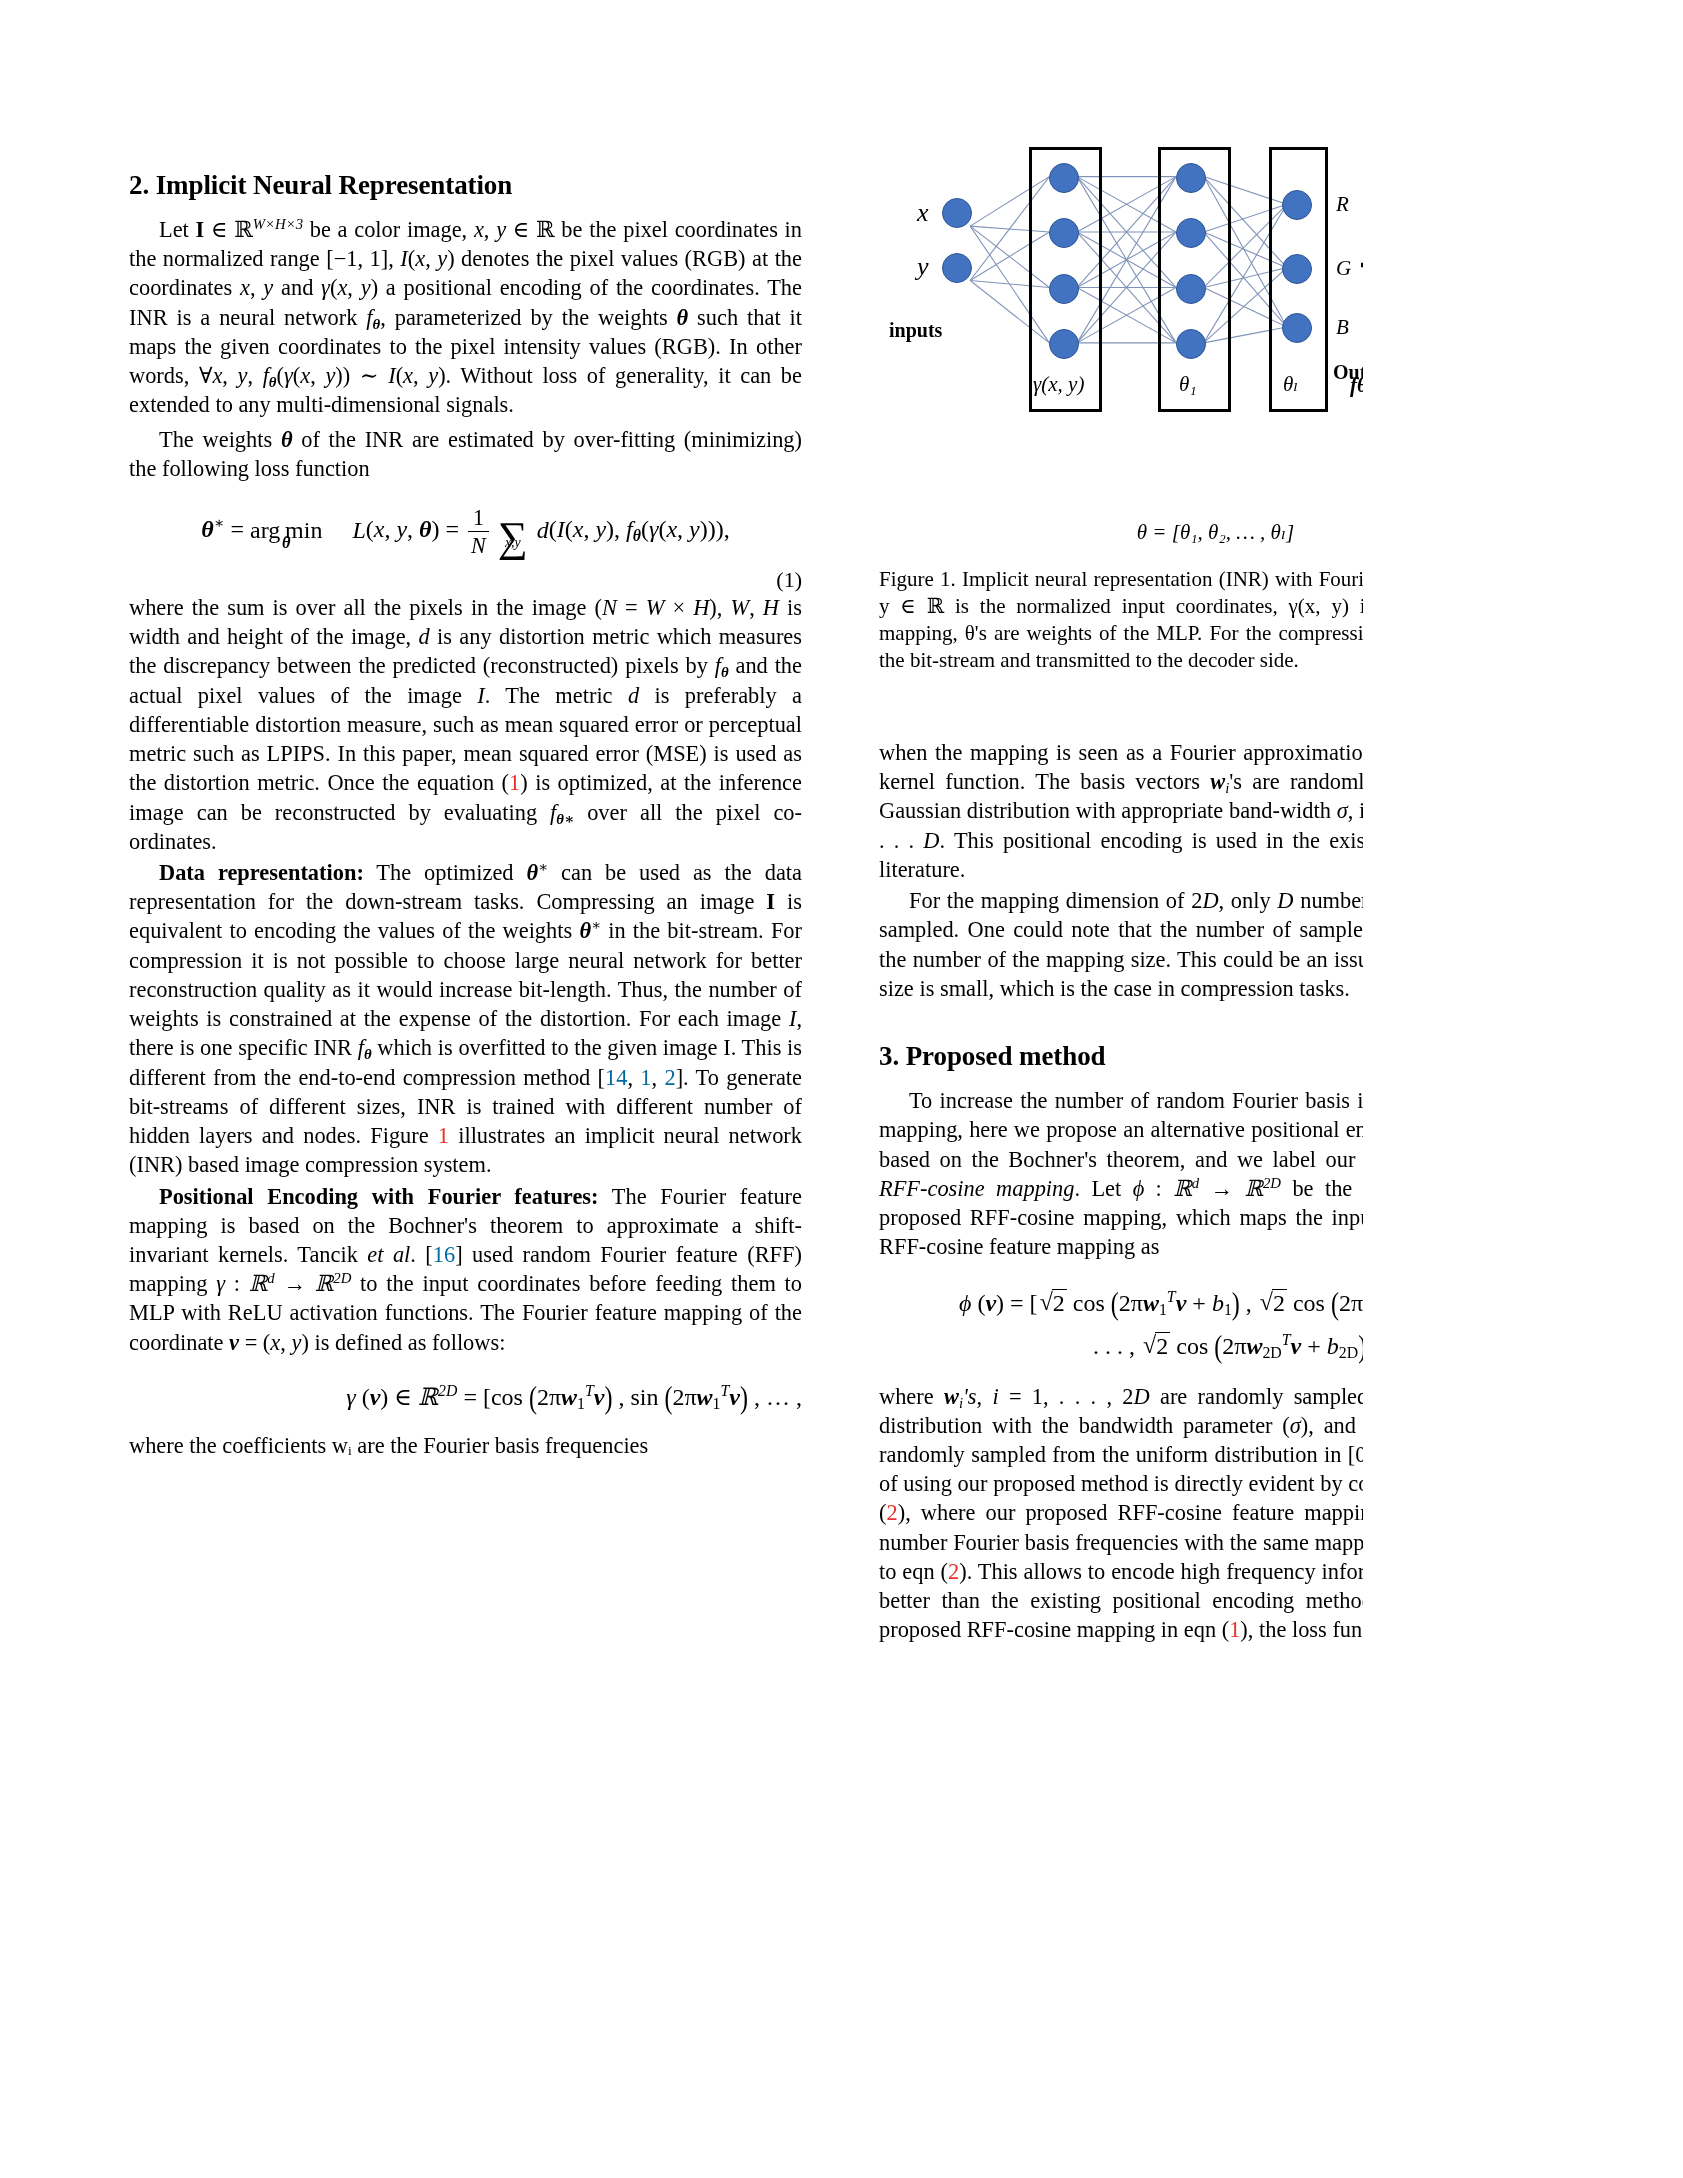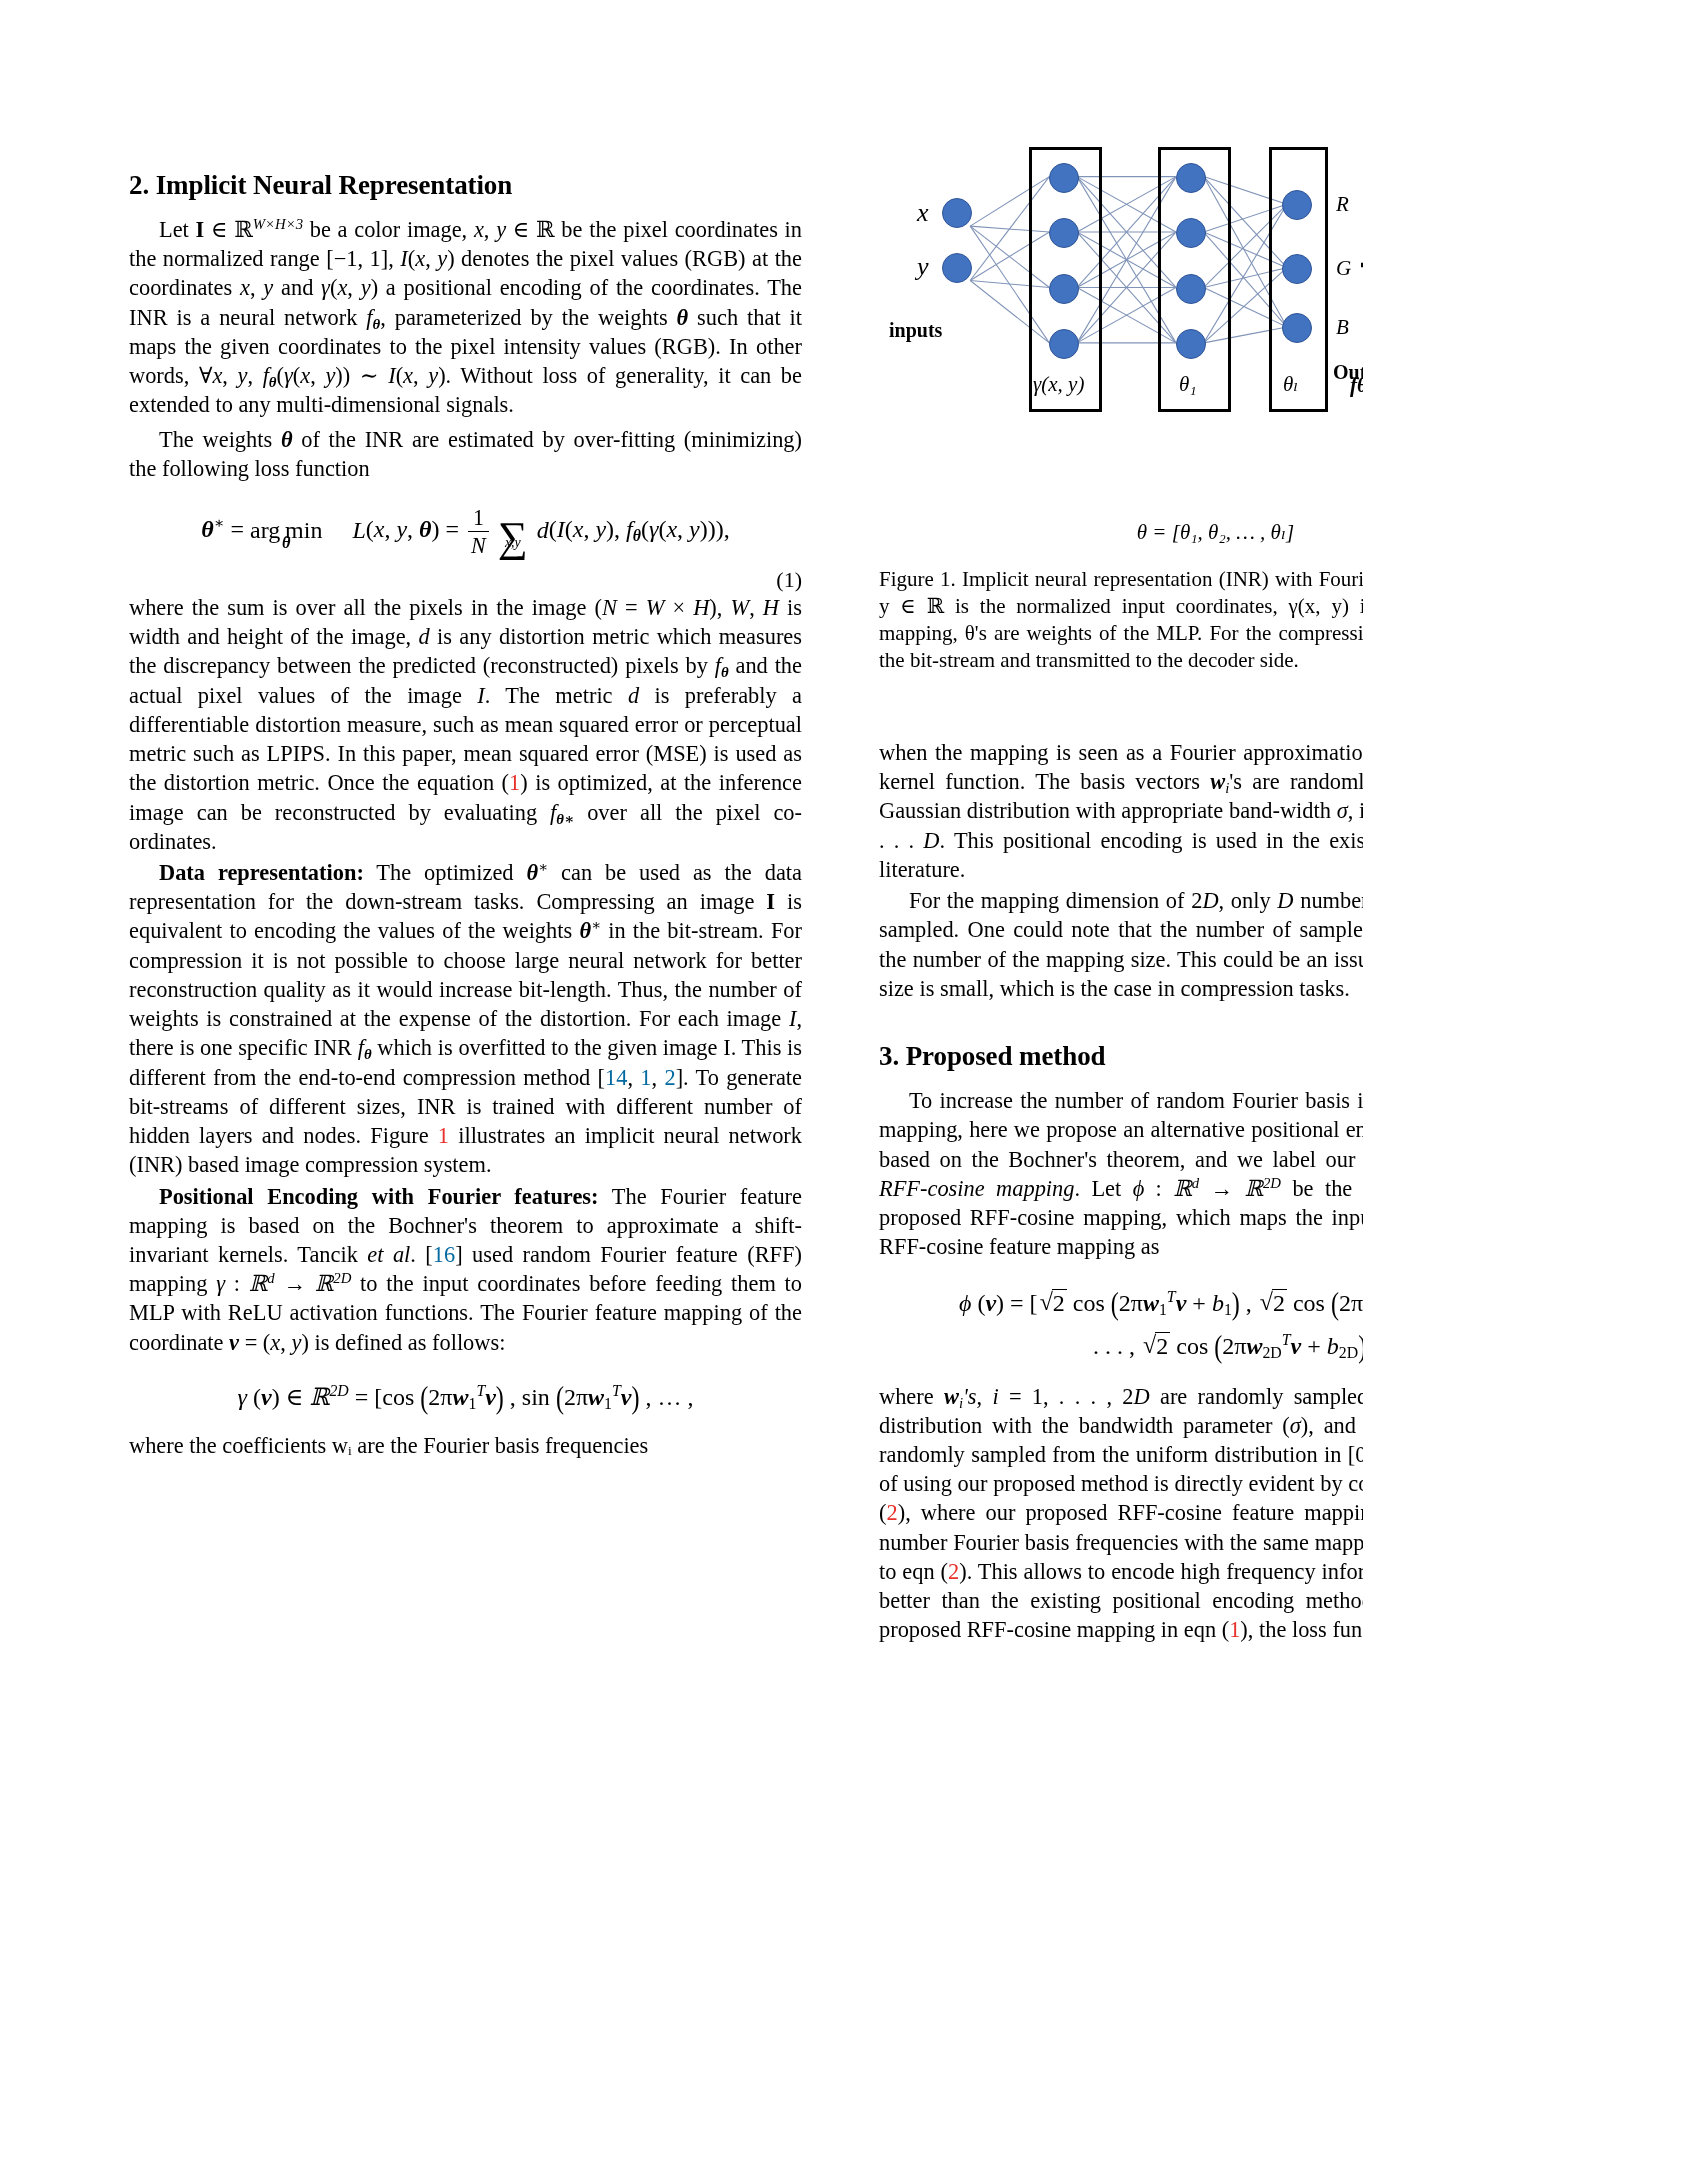--- a/index.html
+++ b/index.html
@@ -147,21 +147,21 @@
       The Fourier feature mapping is based on the Bochner's theorem to approximate a shift-invariant kernels. Tancik
       <span class="mi">et al</span>. [<span class="green">16</span>]
       used random Fourier feature (RFF) mapping <span class="mi">γ</span> :
       <span class="mi" style="font-family:'DejaVu Serif',serif;">ℝ</span><sup class="s">d</sup> →
       <span class="mi" style="font-family:'DejaVu Serif',serif;">ℝ</span><sup class="s">2D</sup>
       to the input coordinates before feeding them to MLP with ReLU activation functions. The Fourier feature mapping of the coordinate
       <span class="mb">v</span> = (<span class="mi">x</span>, <span class="mi">y</span>) is defined as follows:
     </p>
 
     <div class="eq" style="margin-top:26px;">
-      <div style="text-align:center;">
+      <div style="text-align:right;">
         <span class="mi">γ</span> (<span class="mb">v</span>) ∈
         <span class="mi" style="font-family:'DejaVu Serif',serif;">ℝ</span><sup class="s">2D</sup> =
         [cos <span class="paren">(</span>2π<span class="mb">w</span><sub class="s" style="font-style:normal;">1</sub><sup class="s">T</sup><span class="mb">v</span><span class="paren">)</span> ,
         sin <span class="paren">(</span>2π<span class="mb">w</span><sub class="s" style="font-style:normal;">1</sub><sup class="s">T</sup><span class="mb">v</span><span class="paren">)</span> , … ,
       </div>
     </div>
 
     <p class="body" style="margin-top:20px;">where the coefficients wᵢ are the Fourier basis frequencies</p>
   </div>
 

